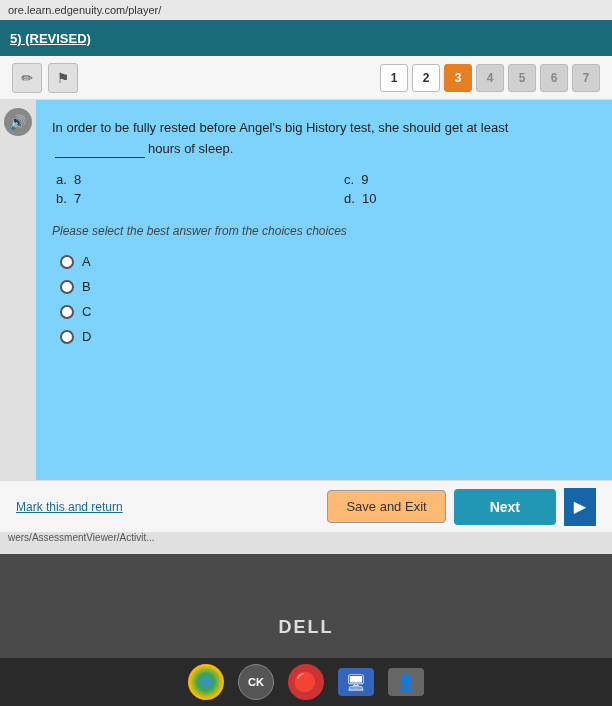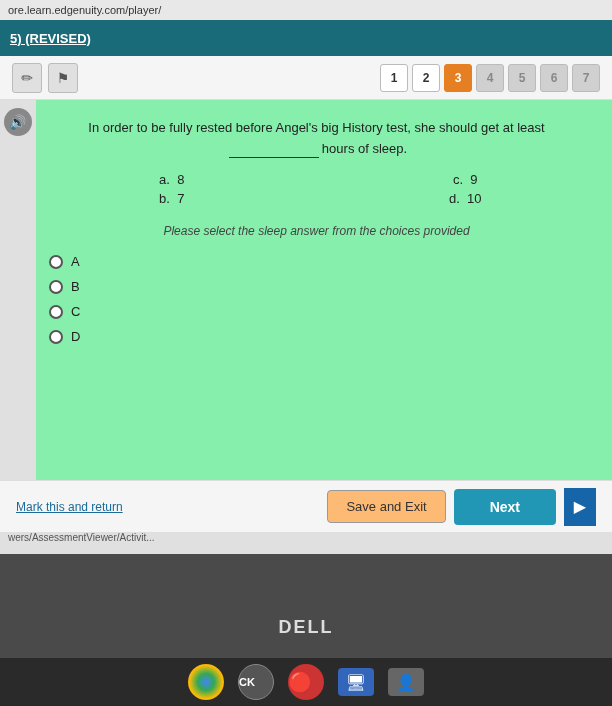--- a/index.html
+++ b/index.html
@@ -127,23 +127,22 @@
       align-items: center;
       justify-content: center;
       color: #fff;
       font-size: 14px;
       cursor: pointer;
     }
 
     
     .question-area {
       flex: 1;
-      padding: 18px 20px 14px 5px;
-      background: #86efac;
-      text-align: center;
+      padding: 18px 20px 14px 16px;
+      background: #7dd3fc;
     }
 
     .question-text {
       font-size: 13px;
       color: #222;
       line-height: 1.5;
       margin-bottom: 14px;
     }
 
     .blank {
@@ -284,21 +283,21 @@
       left: 0;
       right: 0;
     }
 
     .taskbar-icon {
       width: 36px;
       height: 36px;
       border-radius: 50%;
       display: flex;
       align-items: center;
-      justify-content: flex-start;
+      justify-content: center;
       cursor: pointer;
     }
 
     .taskbar-chrome {
       background: radial-gradient(circle at 50% 50%, #4285f4 0%, #34a853 33%, #fbbc05 66%, #ea4335 100%);
       border-radius: 50%;
     }
 
     .taskbar-ck {
       background: #555;
@@ -400,21 +399,21 @@
         <span>c.&nbsp;&nbsp;9</span>
       </div>
       <div class="answer-choice">
         <span>b.&nbsp;&nbsp;7</span>
       </div>
       <div class="answer-choice">
         <span>d.&nbsp;&nbsp;10</span>
       </div>
     </div>
 
-    <p class="instruction-text">Please select the sleep answer from the choices provided</p>
+    <p class="instruction-text">Please select the best answer from the choices choices</p>
 
     <div class="radio-options">
       <label class="radio-option">
         <div class="radio-circle"></div>
         <span class="radio-label">A</span>
       </label>
       <label class="radio-option">
         <div class="radio-circle"></div>
         <span class="radio-label">B</span>
       </label>

